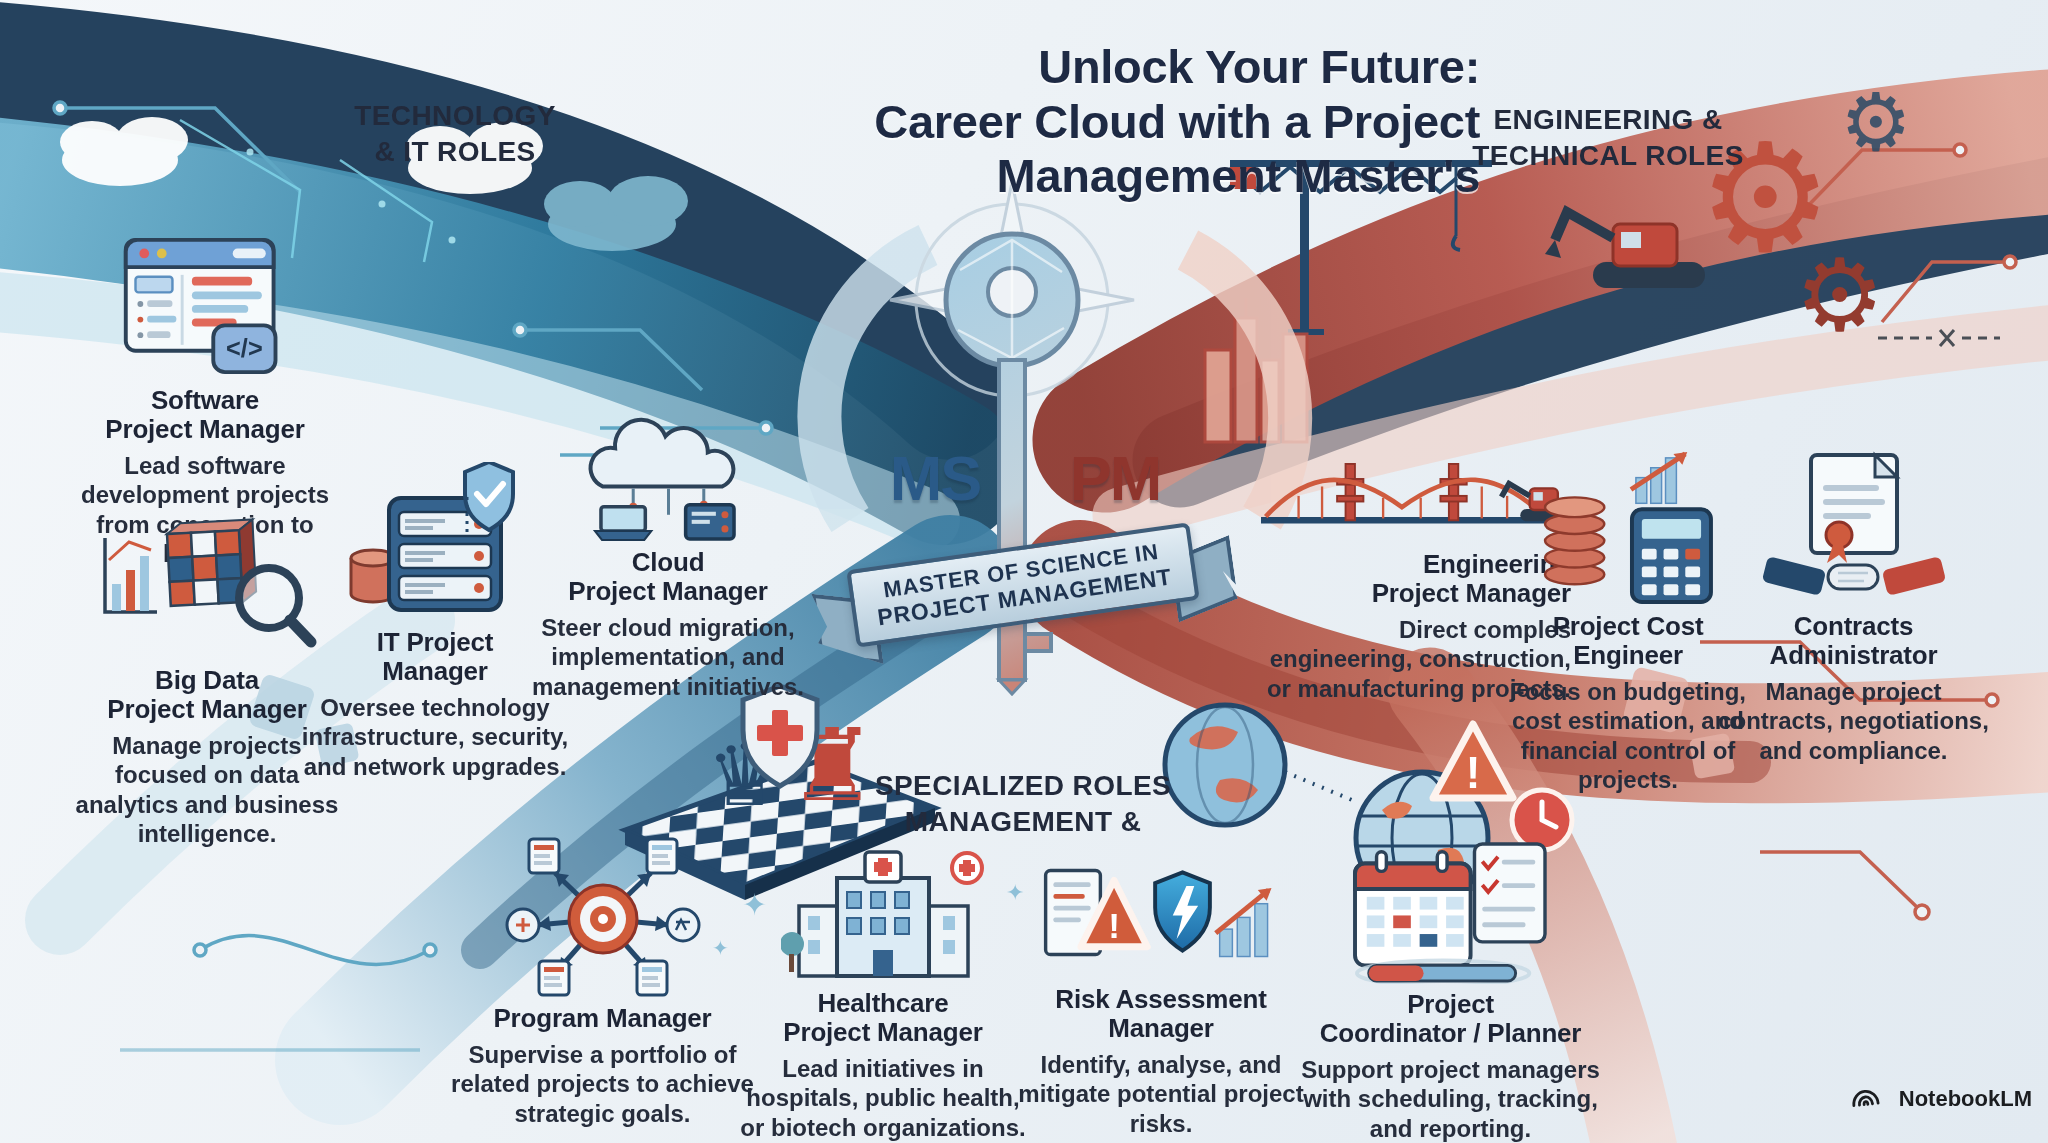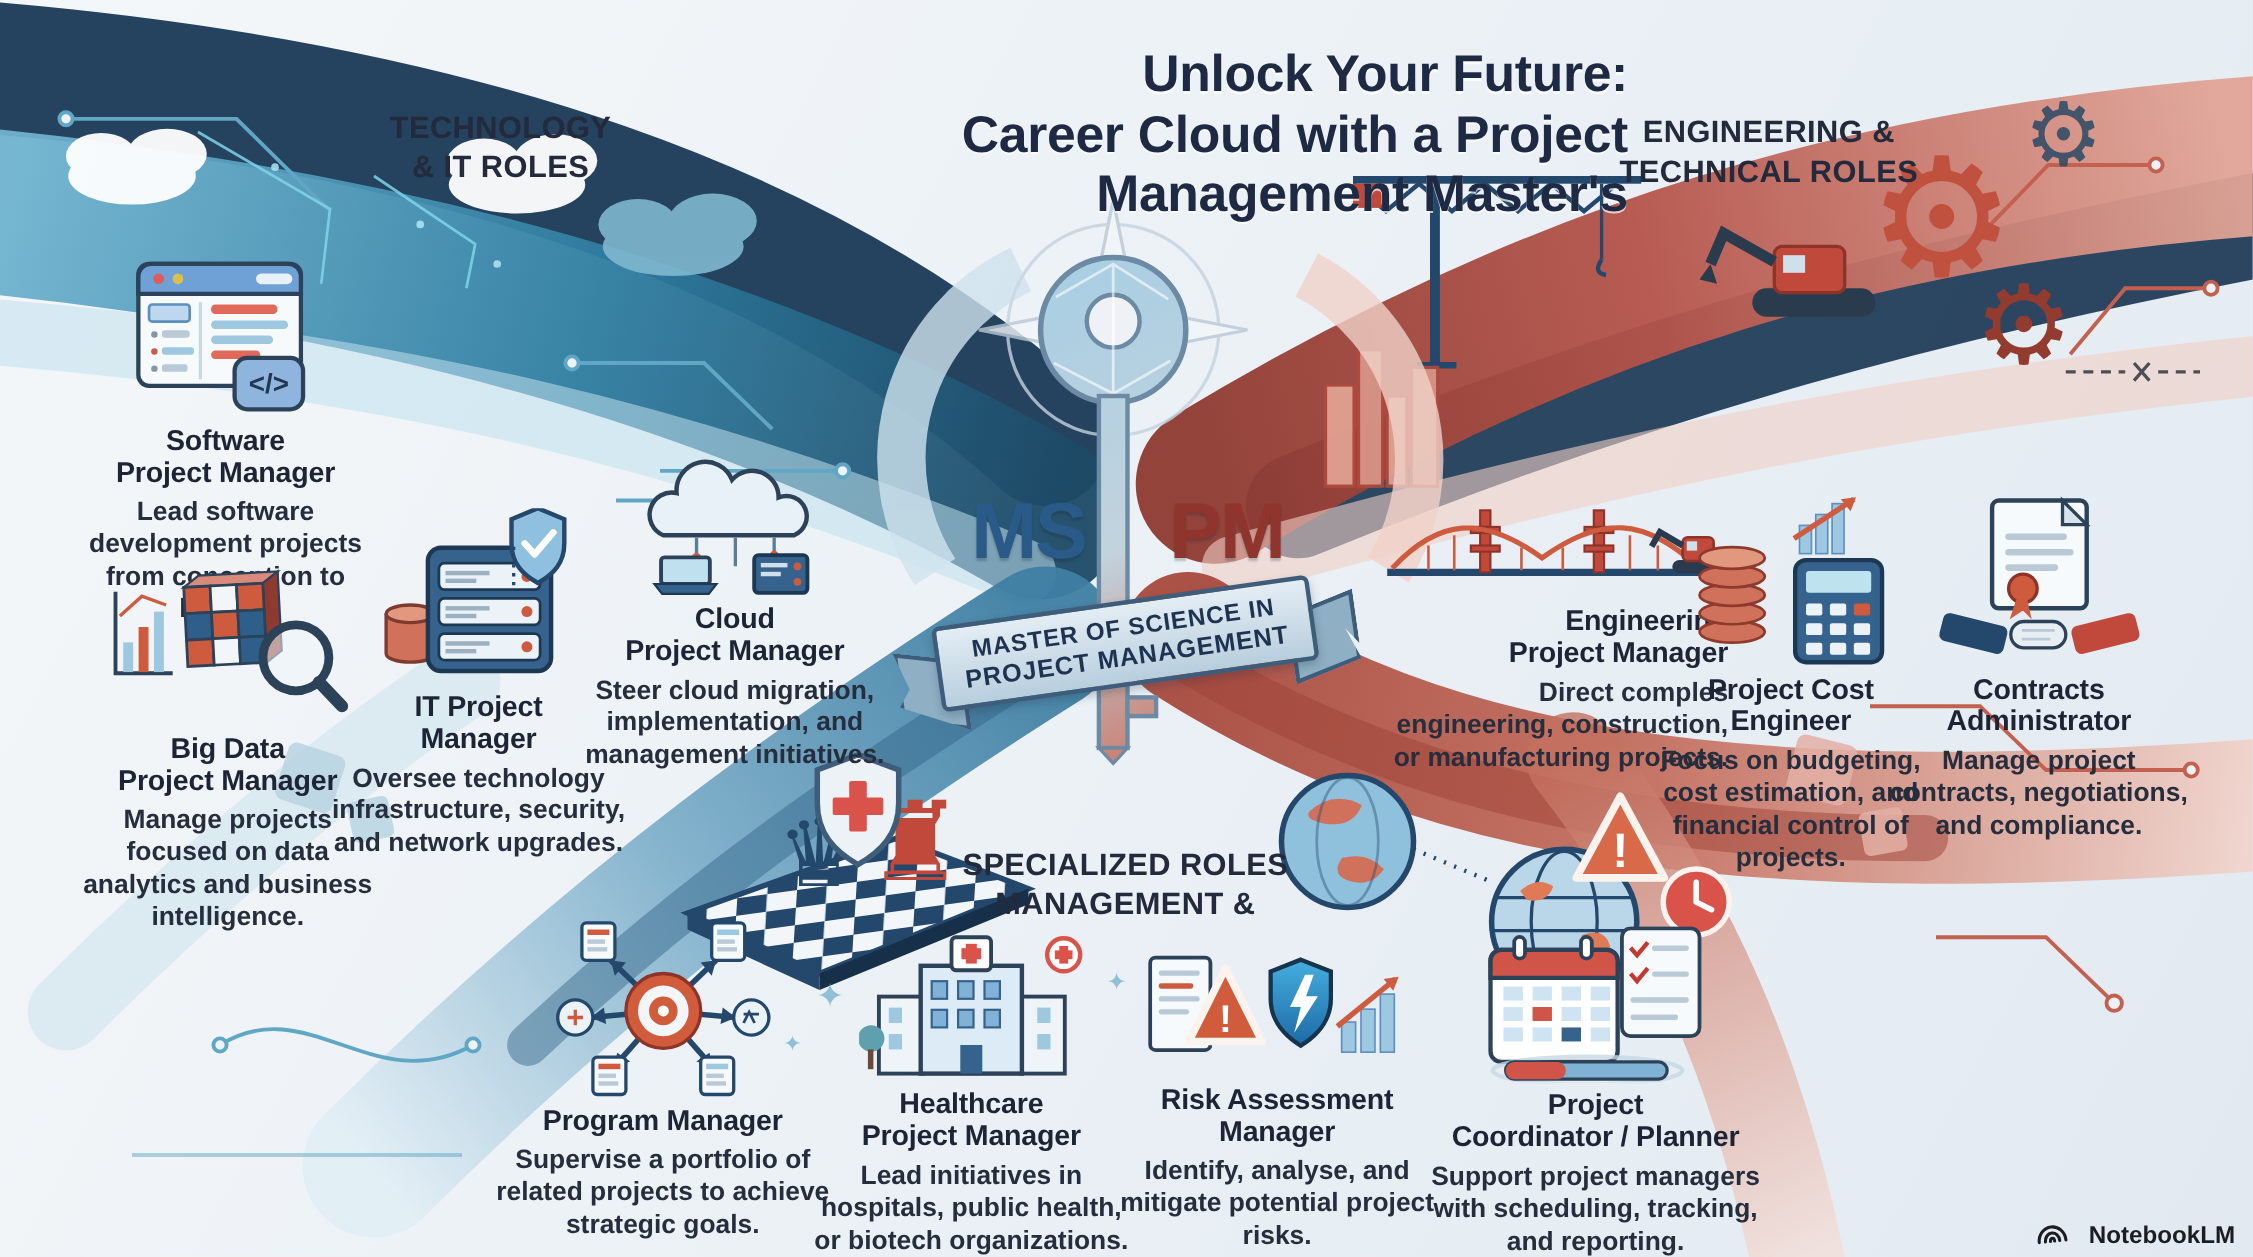--- a/index.html
+++ b/index.html
@@ -11,35 +11,35 @@
     text-shadow:0 2px 0 rgba(255,255,255,.7);}
   .section-h{position:absolute;z-index:4;text-align:center;font-size:28px;font-weight:800;
     color:#222a3c;line-height:1.28;letter-spacing:.4px;}
   .section-h span{display:block;}
   .role{position:absolute;z-index:4;text-align:center;}
   .icon-wrap{display:flex;align-items:flex-end;justify-content:center;margin-bottom:6px;}
   .r-title{font-size:26px;font-weight:800;color:#1d2435;line-height:1.12;letter-spacing:-.2px;}
   .r-title span{display:block;}
   .r-title span:empty{display:none;}
   .r-desc{margin-top:7px;font-size:24px;font-weight:600;color:#262d3c;line-height:1.22;}
-  .ms,.pm{position:absolute;z-index:5;width:200px;text-align:center;font-size:72px;font-weight:800;
+  .ms,.pm{position:absolute;z-index:5;width:200px;text-align:center;font-size:63px;font-weight:800;
     letter-spacing:-2px;text-shadow:0 3px 2px rgba(20,40,60,.25);}
   .ms{left:835px;top:442px;color:#2a5a88;}
   .pm{left:1015px;top:442px;color:#8f352d;}
   .ribbon{position:absolute;left:850px;top:546px;width:346px;z-index:6;transform:rotate(-8deg);}
   .ribbon-band{position:relative;background:linear-gradient(#e3edf4,#b8cedd);border:4px solid #3e5d7a;
     border-radius:7px;padding:8px 6px 9px;text-align:center;box-shadow:0 4px 8px rgba(30,50,70,.25);}
   .ribbon:before,.ribbon:after{content:"";position:absolute;top:26px;width:54px;height:56px;
     background:#8fafc4;border:4px solid #3e5d7a;z-index:-1;}
   .ribbon:before{left:-38px;transform:skewY(14deg);clip-path:polygon(0 0,100% 0,100% 100%,0 78%,18% 50%);}
   .ribbon:after{right:-38px;transform:skewY(-14deg);clip-path:polygon(0 0,100% 0,100% 78%,82% 50%,100% 100%,0 100%);}
   .ribbon-band span{display:block;font-weight:800;color:#1e3350;letter-spacing:.8px;}
   .ribbon-l1{font-size:22px;}
   .ribbon-l2{font-size:23px;}
-  .watermark{position:absolute;right:16px;bottom:4px;z-index:7;display:flex;align-items:center;gap:18px;
+  .watermark{position:absolute;right:16px;bottom:28px;z-index:7;display:flex;align-items:center;gap:18px;
     font-size:22px;font-weight:700;color:#1b1d20;margin-top:36px;}
 </style>
 </head>
 <body>
 
 <div class="canvas">
 
   <svg class="bg" width="2048" height="1143" viewBox="0 0 2048 1143">
     <defs>
       <linearGradient id="gTL" gradientUnits="userSpaceOnUse" x1="0" y1="200" x2="960" y2="470">

